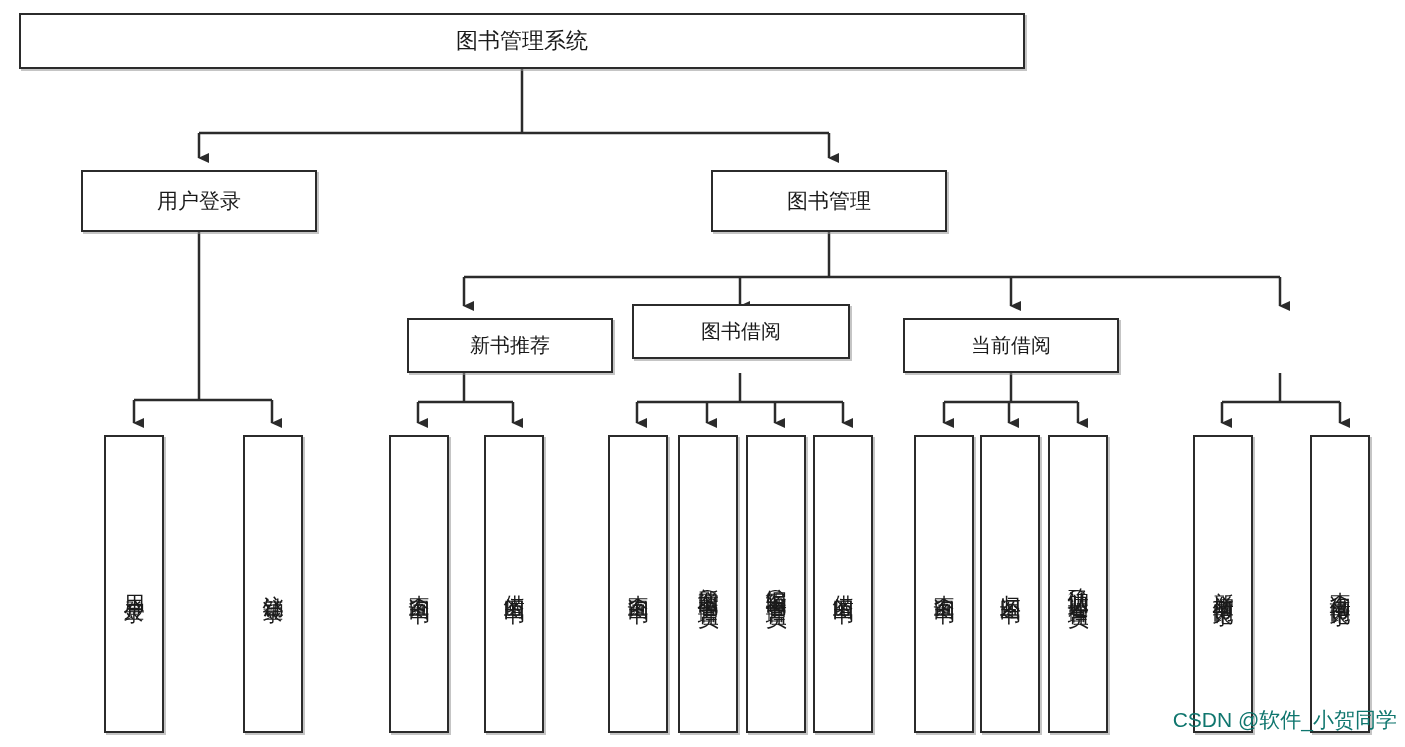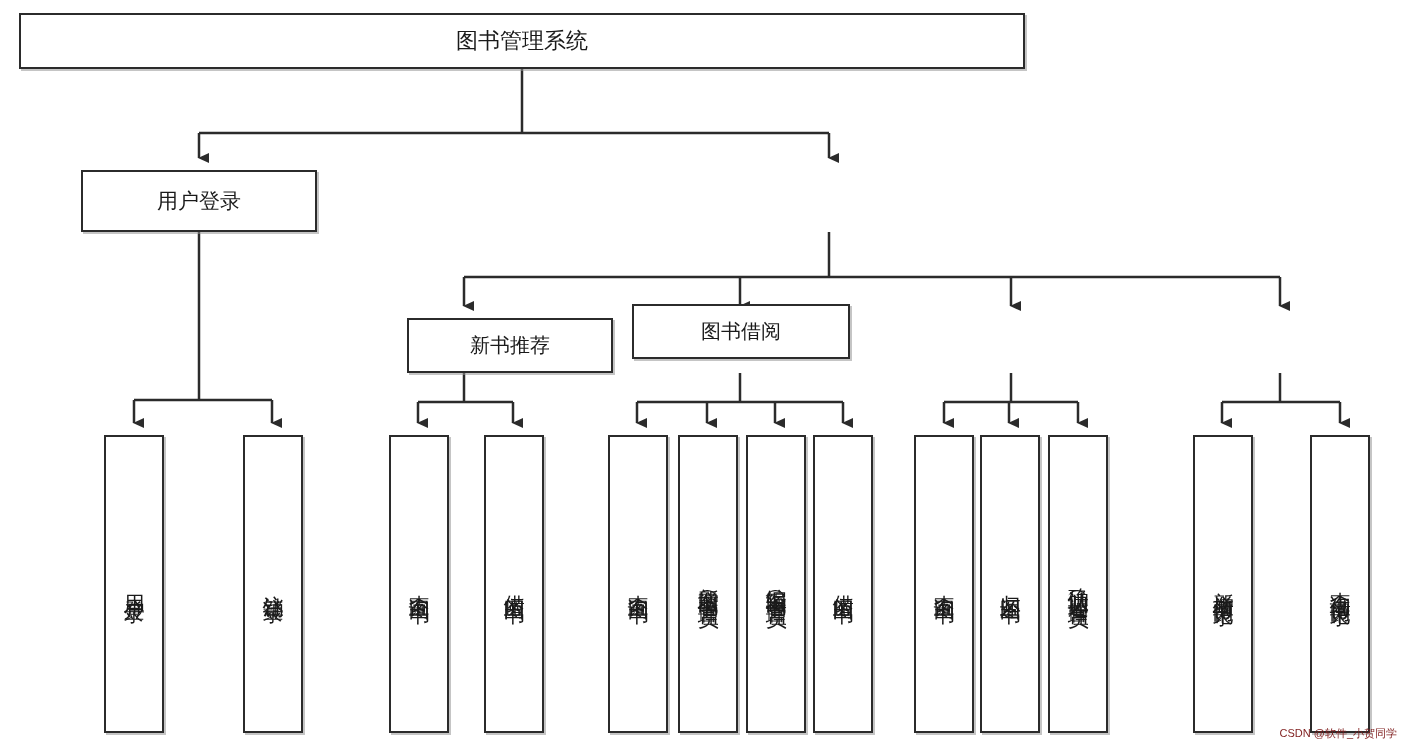--- a/index.html
+++ b/index.html
@@ -42,23 +42,23 @@
     text-orientation:upright;
     font-size:21px;
     line-height:1.08;
     letter-spacing:3px;
     color:#1a1a1a;
     white-space:nowrap;
   }
 
   .watermark{
     position:absolute;
-    right:8px;bottom:6px;
-    font-size:11px;
-    color:#7f1d1d;
+    right:8px;bottom:13px;
+    font-size:21px;
+    color:#0f766e;
     z-index:5;
     white-space:nowrap;
     user-select:none;
   }
 </style>
 </head>
 <body>
 
 <div id="stage">
 
@@ -108,23 +108,25 @@
       <path d="M1280,373 L1280,402"></path>
       <path d="M1222,402 L1340,402"></path>
       <path d="M1222,402 L1222,423" marker-end="url(#arw)"></path>
       <path d="M1340,402 L1340,423" marker-end="url(#arw)"></path>
     </g>
   </svg>
 
   <div class="node root" style="left:19px;top:13px;width:1006px;height:56px;">图书管理系统</div>
 
   <div class="node lvl2" style="left:81px;top:170px;width:236px;height:62px;">用户登录</div>
+  <div class="node lvl2" style="left:711px;top:170px;width:236px;height:62px;">图书管理</div>
 
   <div class="node lvl3" style="left:361px;top:318px;width:206px;height:55px;margin-left:46px;">新书推荐</div>
   <div class="node lvl3" style="left:632px;top:304px;width:218px;height:55px;">图书借阅</div>
+  <div class="node lvl3" style="left:903px;top:318px;width:216px;height:55px;">当前借阅</div>
 
   <div class="leaf" style="left:104px;top:435px;width:60px;height:298px;">
     <span class="vtext">用户登录</span>
   </div>
   <div class="leaf" style="left:243px;top:435px;width:60px;height:298px;">
     <span class="vtext">注销登录</span>
   </div>
 
   <div class="leaf" style="left:389px;top:435px;width:60px;height:298px;">
     <span class="vtext">查询图书</span>

